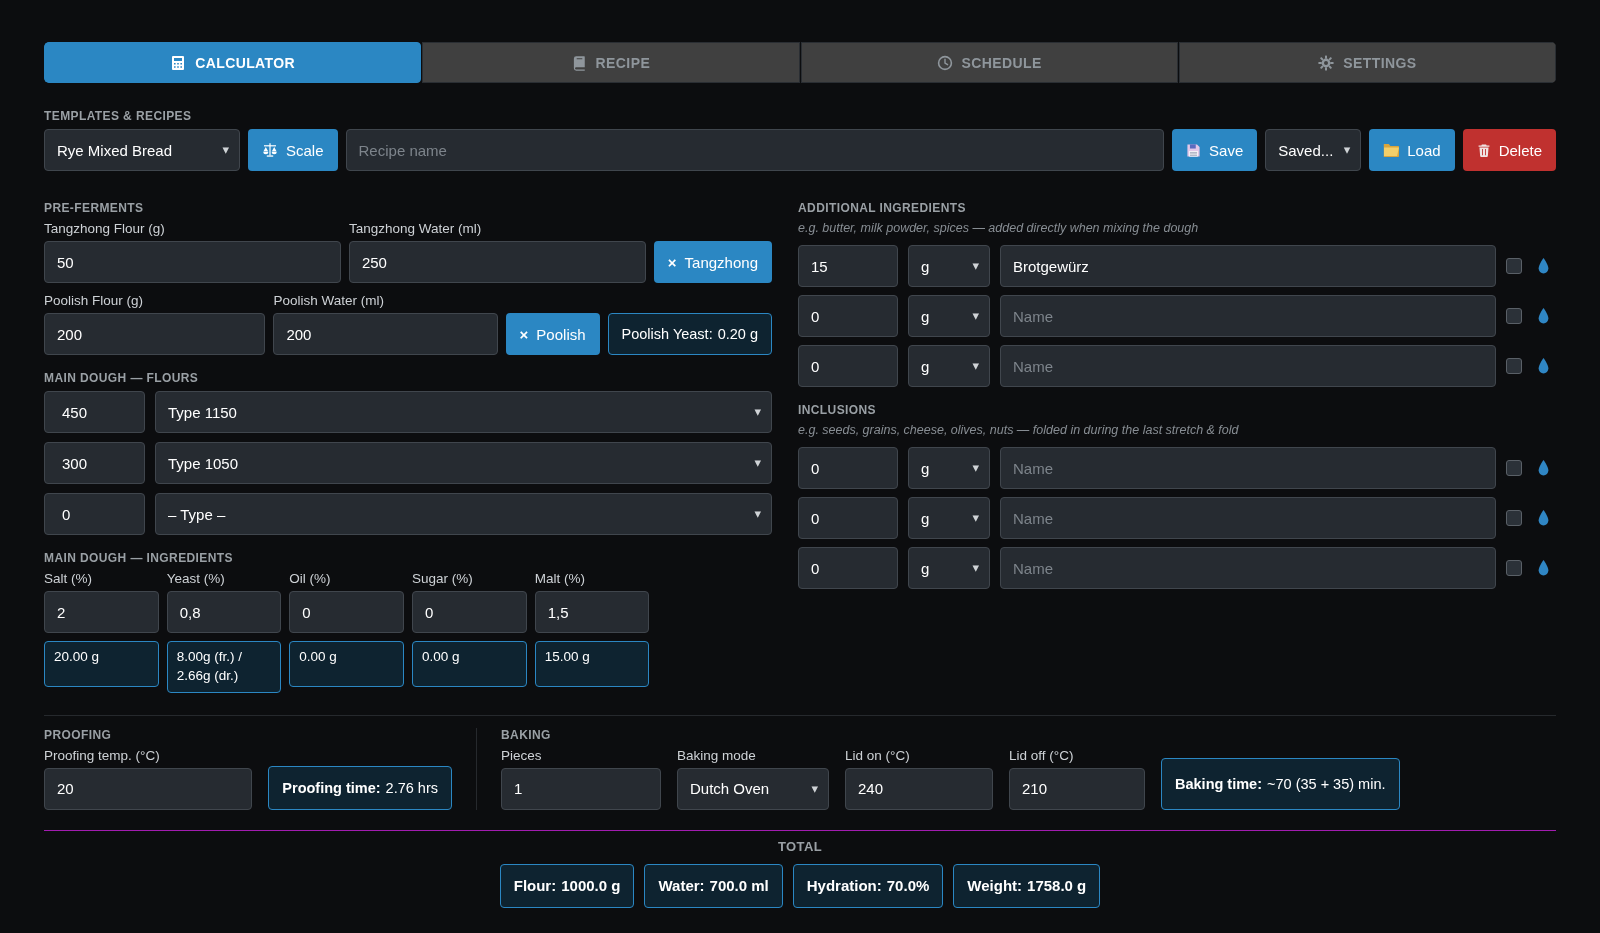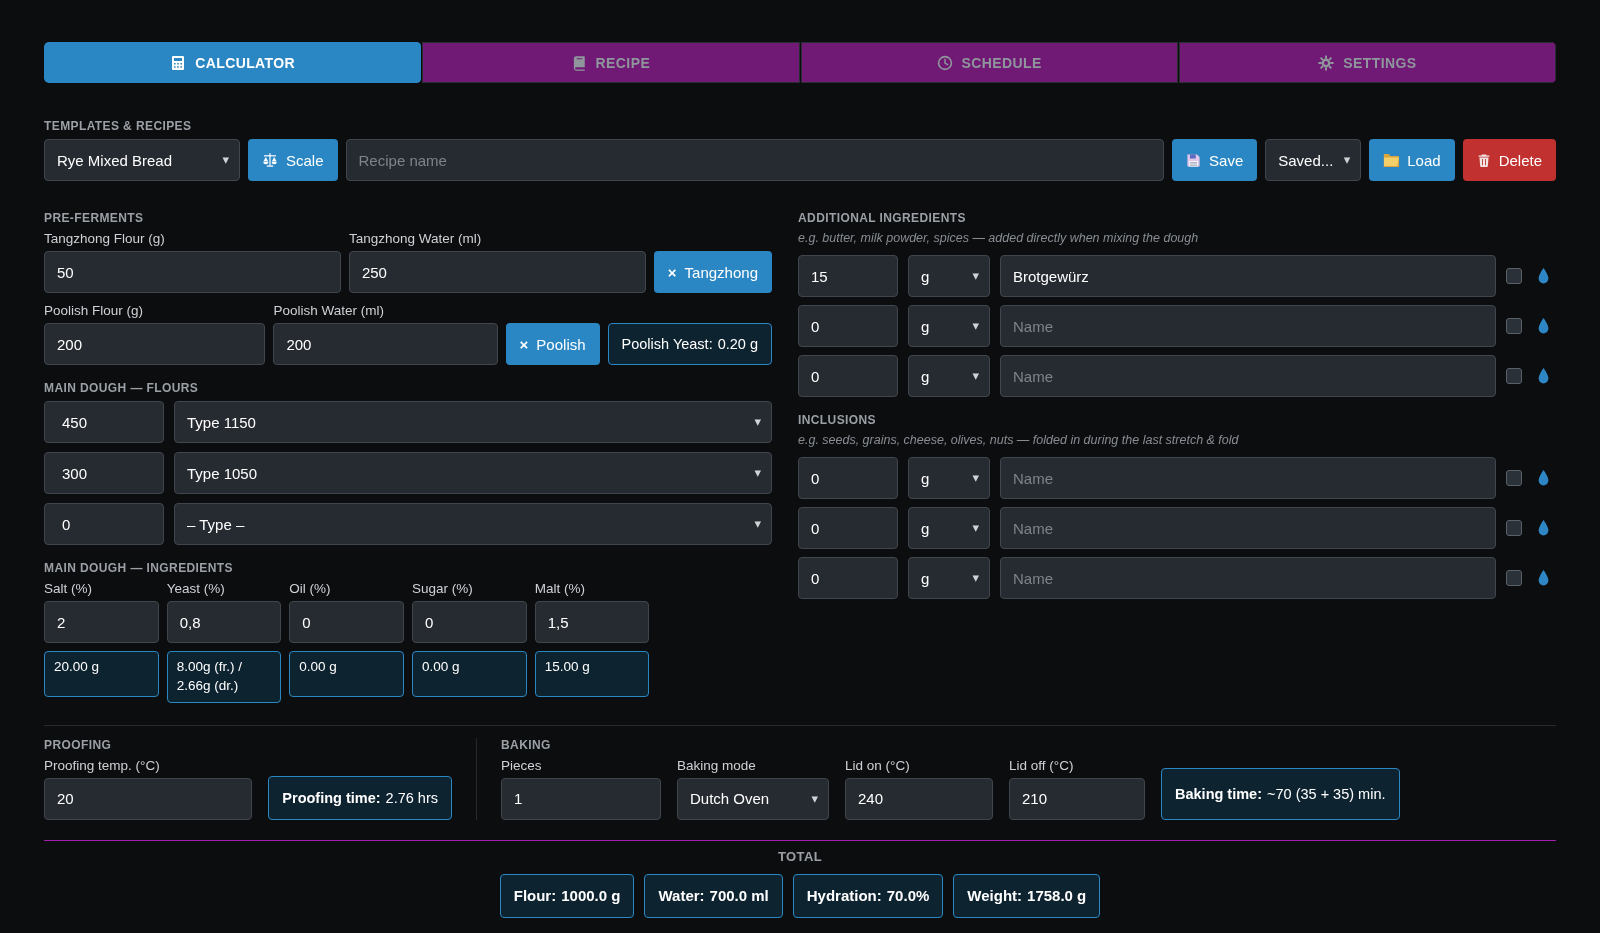--- a/index.html
+++ b/index.html
@@ -6,24 +6,24 @@
   html, body { margin: 0; padding: 0; }
   body {
     background: #0c0d0f;
     color: #e9ecef;
     font-family: "Liberation Sans", sans-serif;
     font-size: 15px;
   }
   .page { width: 1600px; padding: 42px 44px 40px; margin: 0 auto; }
 
   
-  .tabs { display: flex; gap: 1px; margin-bottom: 36px; border-radius: 5px; overflow: hidden; }
+  .tabs { display: flex; gap: 1px; margin-bottom: 26px; border-radius: 5px; overflow: hidden; }
   .tab {
     flex: 1; height: 41px; display: flex; align-items: center; justify-content: center; gap: 9px;
-    background: #701a75; border: 1px solid #2a2e33; color: #8f969c;
+    background: #404040; border: 1px solid #2a2e33; color: #8f969c;
     font-weight: 700; font-size: 14px; letter-spacing: .4px; cursor: pointer;
   }
   .tab.active { background: #2b87c3; border-color: #2b87c3; color: #ffffff; border-radius: 4px; }
   .tab svg { flex: 0 0 auto; }
 
   
   .sec-title { color: #9aa0a5; font-size: 12px; font-weight: 700; letter-spacing: .4px; margin: 0 0 6px; }
   .hint { color: #878d93; font-size: 12.5px; font-style: italic; margin: 0 0 10px; }
   .f-label { color: #ced2d6; font-size: 13.5px; margin-bottom: 5px; display: block; }
 
@@ -73,21 +73,21 @@
   .controls .recipe-name { flex: 1; }
 
   
   .main { display: grid; grid-template-columns: 728px 1fr; column-gap: 26px; }
 
   
   .row { display: flex; gap: 8px; align-items: flex-end; margin-bottom: 10px; }
   .fld { display: flex; flex-direction: column; }
   .w306 { width: 306px; justify-content: flex-end; } .w237 { width: 237px; } .w240 { width: 240px; }
   .flour-row { display: flex; gap: 10px; margin-bottom: 9px; }
-  .flour-row .amt { width: 120px; flex: 0 0 auto; padding-left: 17px; }
+  .flour-row .amt { width: 101px; flex: 0 0 auto; padding-left: 17px; }
   .flour-row .select-wrap { flex: 1; }
   .ing-grid { display: grid; grid-template-columns: repeat(6, 1fr); gap: 8px; }
   .mt16 { margin-top: 16px; }
 
   
   .ing-row { display: grid; grid-template-columns: 100px 82px 1fr 20px 20px; gap: 10px; align-items: center; margin-bottom: 8px; }
   .chk {
     appearance: none; -webkit-appearance: none; width: 16px; height: 16px; margin: 0;
     background: #2b3138; border: 1px solid #5a6067; border-radius: 3px; cursor: pointer;
   }

